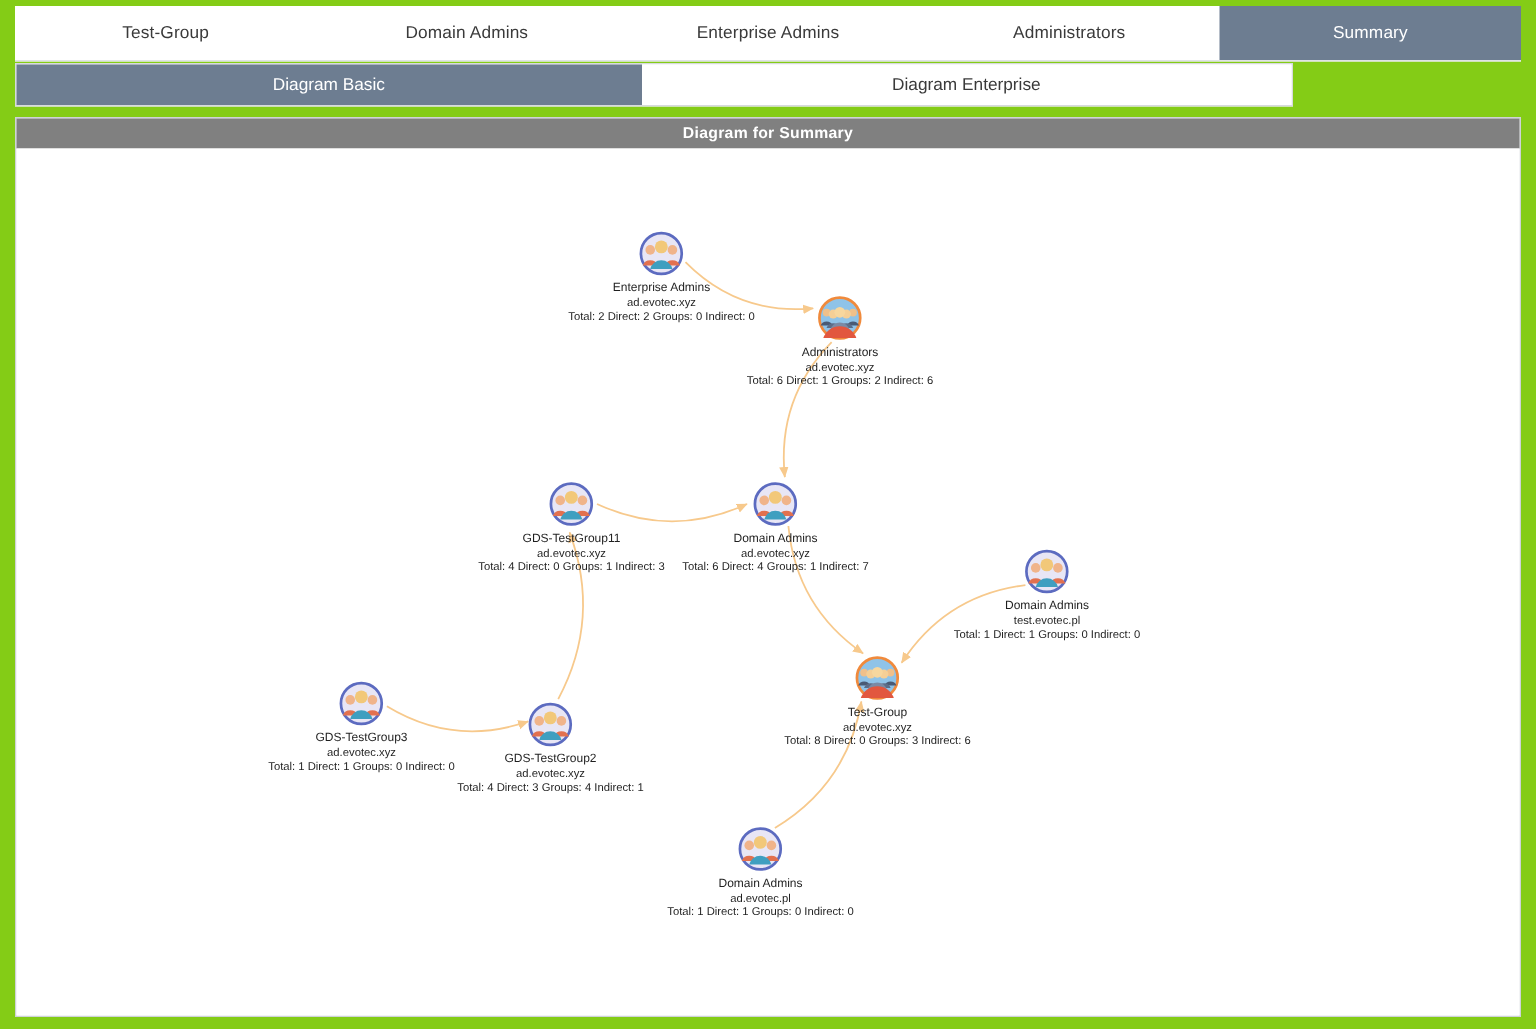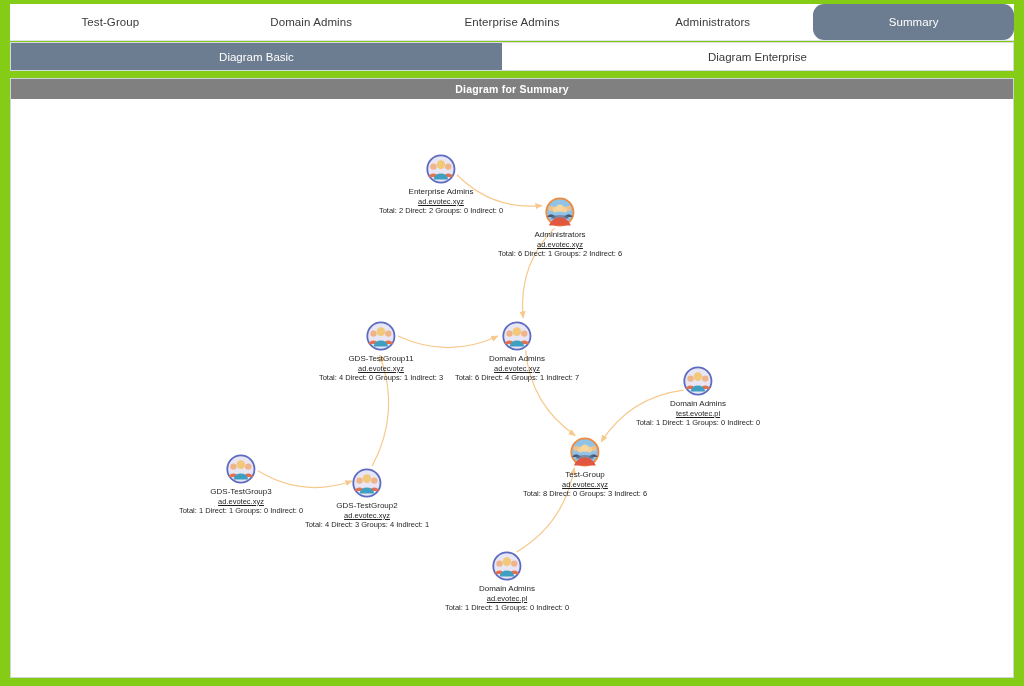--- a/index.html
+++ b/index.html
@@ -43,29 +43,28 @@
     font-size: 11.5px;
     color: #3a3a3a;
     background: #ffffff;
     cursor: pointer;
     user-select: none;
     letter-spacing: .1px;
   }
   .tab.active {
     background: #6d7d91;
     color: #ffffff;
-    border-radius: 11px;
   }
 
   
   .subtabstrip {
     position: absolute;
     left: 10px;
     top: 42px;
-    width: 1004px;
+    width: 852px;
     height: 29px;
     display: flex;
     background: #ffffff;
     border: 1px solid #d7dadd;
     box-sizing: border-box;
   }
   .subtab {
     display: flex;
     align-items: center;
     justify-content: center;
@@ -141,21 +140,20 @@
     font-size: 8px;
     line-height: 9.5px;
     text-align: center;
     color: #1f1f1f;
   }
   .node-domain {
     font-size: 7.5px;
     line-height: 9px;
     text-align: center;
     color: #1f1f1f;
-    text-decoration: underline;
   }
   .node-stats {
     font-size: 7.5px;
     line-height: 9px;
     text-align: center;
     color: #1f1f1f;
   }
 </style>
 </head>
 <body>

